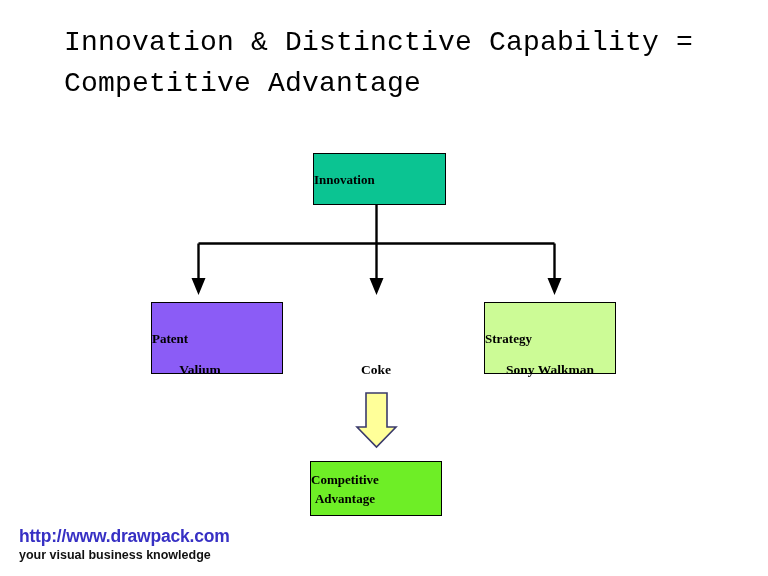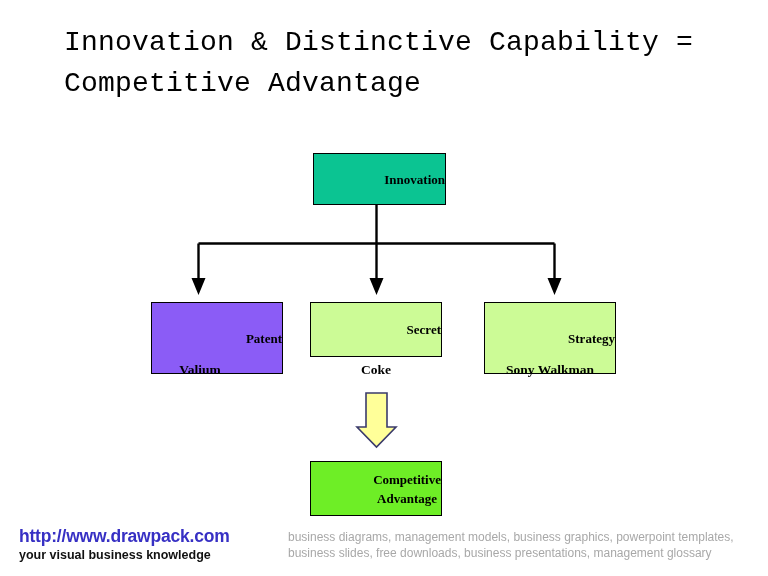--- a/index.html
+++ b/index.html
@@ -47,21 +47,21 @@
     height: 522px;
     pointer-events: none;
   }
 
   .node {
     position: absolute;
     box-sizing: border-box;
     border: 1.6px solid #000000;
     display: flex;
     align-items: center;
-    justify-content: flex-end;
+    justify-content: flex-start;
     text-align: center;
     font-family: "Liberation Serif", serif;
     font-weight: bold;
     font-size: 13px;
     color: #000000;
     line-height: 17px;
   }
 
   #node-innovation {
     left: 313px;
@@ -90,21 +90,20 @@
     width: 132px;
     height: 72px;
     background: #ccfb96;
   }
   #node-advantage {
     left: 310px;
     top: 461px;
     width: 132px;
     height: 55px;
     background: #6eee26;
-    padding-left: 29px;
   }
   #node-advantage .node-text { line-height: 19px; }
 
   .caption {
     position: absolute;
     text-align: center;
     font-family: "Liberation Serif", serif;
     font-weight: bold;
     font-size: 13.5px;
     color: #000000;
@@ -175,23 +174,20 @@
     <path d="M 554.5 243.5 L 554.5 283" stroke="#000000" stroke-width="2.4" fill="none"></path>
     <polygon points="554.5,295 547.5,278 561.5,278" fill="#000000"></polygon>
   </svg>
 
   <div class="node" id="node-innovation">
     <span class="node-text">Innovation</span>
   </div>
 
   <div class="node" id="node-patent">
     <span class="node-text">Patent</span>
-  </div>
-  <div class="node" id="node-secret">
-    <span class="node-text">Secret</span>
   </div>
   <div class="node" id="node-strategy">
     <span class="node-text">Strategy</span>
   </div>
 
   <div class="caption" id="caption-valium">Valium</div>
   <div class="caption" id="caption-coke">Coke</div>
   <div class="caption" id="caption-walkman">Sony Walkman</div>
 
   <svg class="connectors" viewBox="0 0 768 522" width="768" height="522" xmlns="http://www.w3.org/2000/svg">
@@ -202,14 +198,13 @@
     <span class="node-text">
       <span>Competitive</span><br>
       <span>Advantage</span>
     </span>
   </div>
 </div>
 
 <div class="footer">
   <a class="brand-url" href="#" style="text-decoration:none;">http://www.drawpack.com</a>
   <div class="brand-tagline">your visual business knowledge</div>
-  <div class="keywords">business diagrams, management models, business graphics, powerpoint templates, business slides, free downloads, business presentations, management glossary</div>
 </div>
 
 </body></html>

